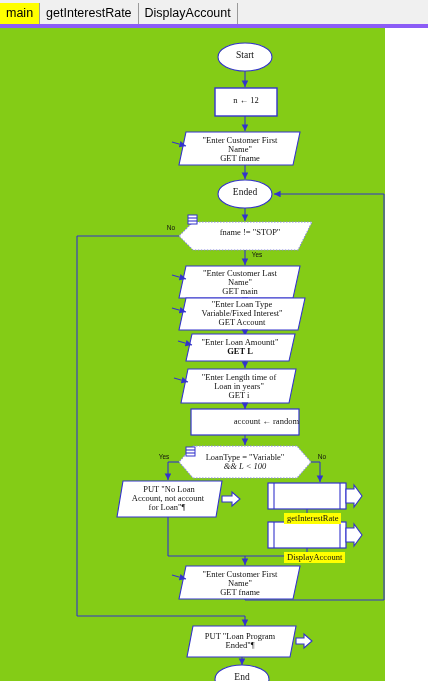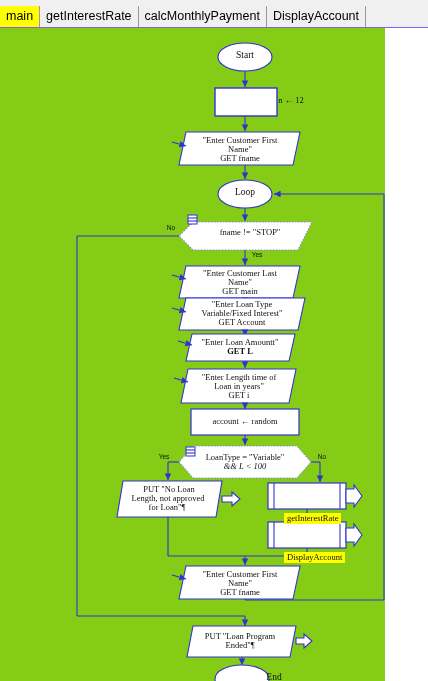--- a/index.html
+++ b/index.html
@@ -7,21 +7,21 @@
     width:428px;height:681px;
     background:#ffffff;
     font-family:"Liberation Serif", serif;
     overflow:hidden;
     position:relative;
   }
   
   #tabbar{
     position:absolute;left:0;top:0;width:428px;height:28px;
     background:#f0f0f0;
-    border-bottom:1px solid #8b5cf6;
+    border-bottom:4px solid #8b5cf6;
     box-sizing:border-box;
     display:flex;align-items:flex-end;
     font-family:"Liberation Sans", sans-serif;
   }
   .tab{
     height:21px;line-height:21px;
     padding:0 6px;
     font-size:12.5px;
     color:#000;
     border-right:1px solid #9a9a9a;
@@ -57,21 +57,20 @@
     padding:1px 3px;
     display:inline-block;
   }
 </style>
 </head>
 <body>
 
 <div id="tabbar">
   <div class="tab first active">main</div>
   <div class="tab">getInterestRate</div>
-  <div class="tab">calcMonthlyPayment</div>
   <div class="tab">DisplayAccount</div>
   <div id="tabfill"></div>
 </div>
 
 <div id="canvas">
 
 <svg width="428" height="653" viewBox="0 0 428 653">
   <defs>
     <marker id="ar" markerWidth="7" markerHeight="7" refX="6" refY="3" orient="auto">
       <path d="M0,0 L6,3 L0,6 z" fill="#3333cc"></path>
@@ -166,67 +165,67 @@
     <polygon points="193,598 296,598 290,629 187,629" fill="#ffffff"></polygon>
     <path d="M296,610 L304,610 L304,606 L312,613 L304,620 L304,616 L296,616 z" fill="#ffffff" stroke="#3333cc"></path>
     <line x1="242" y1="629" x2="242" y2="637" marker-end="url(#ar)"></line>
 
     <ellipse cx="242" cy="651" rx="27" ry="14" fill="#ffffff"></ellipse>
   </g>
 </svg>
 
 <div class="lbl term-text" style="left:218px;top:22px;width:54px;">Start</div>
 
-<div class="lbl node-text" style="left:215px;top:68px;width:62px;padding-left:45px;">n ← 12</div>
+<div class="lbl node-text" style="left:215px;top:68px;width:62px;">n ← 12</div>
 
 <div class="lbl node-text" style="left:184px;top:108px;width:112px;">"Enter Customer First</div>
 <div class="lbl node-text" style="left:184px;top:117px;width:112px;">Name"</div>
 <div class="lbl node-text" style="left:184px;top:126px;width:112px;">GET fname</div>
 
-<div class="lbl term-text" style="left:218px;top:159px;width:54px;">Loop</div>
+<div class="lbl term-text" style="left:218px;top:159px;width:54px;">Ended</div>
 
 <div class="lbl node-text" style="left:195px;top:200px;width:110px;">fname != "STOP"</div>
 <div class="lbl br-text" style="left:163px;top:196px;width:16px;">No</div>
 <div class="lbl br-text" style="left:248px;top:223px;width:18px;">Yes</div>
 
 <div class="lbl node-text" style="left:184px;top:241px;width:112px;">"Enter Customer Last</div>
 <div class="lbl node-text" style="left:184px;top:250px;width:112px;">Name"</div>
 <div class="lbl node-text" style="left:184px;top:259px;width:112px;">GET main</div>
 
 <div class="lbl node-text" style="left:184px;top:272px;width:116px;">"Enter Loan Type</div>
 <div class="lbl node-text" style="left:184px;top:281px;width:116px;">Variable/Fixed Interest"</div>
 <div class="lbl node-text" style="left:184px;top:290px;width:116px;">GET Account</div>
 
 <div class="lbl node-text" style="left:188px;top:310px;width:104px;">"Enter Loan Amountt"</div>
 <div class="lbl node-text" style="left:188px;top:319px;width:104px;font-weight:bold;">GET L</div>
 
 <div class="lbl node-text" style="left:185px;top:345px;width:108px;">"Enter Length time of</div>
 <div class="lbl node-text" style="left:185px;top:354px;width:108px;">Loan in years"</div>
 <div class="lbl node-text" style="left:185px;top:363px;width:108px;">GET i</div>
 
-<div class="lbl node-text" style="left:191px;top:389px;width:108px;">account ← random</div>
+<div class="lbl node-text" style="left:191px;top:389px;width:108px;text-align:right;">account ← random</div>
 
 <div class="lbl node-text" style="left:190px;top:425px;width:110px;">LoanType = "Variable"</div>
 <div class="lbl node-text" style="left:190px;top:434px;width:110px;font-style:italic;">&amp;&amp; L &lt; 100</div>
 <div class="lbl br-text" style="left:155px;top:425px;width:18px;">Yes</div>
 <div class="lbl br-text" style="left:314px;top:425px;width:16px;">No</div>
 
 <div class="lbl node-text" style="left:120px;top:457px;width:98px;">PUT "No Loan</div>
-<div class="lbl node-text" style="left:118px;top:466px;width:100px;">Length, not approved</div>
+<div class="lbl node-text" style="left:118px;top:466px;width:100px;">Account, not account</div>
 <div class="lbl node-text" style="left:118px;top:475px;width:98px;">for Loan"¶</div>
 
 <div class="lbl" style="left:276px;top:462px;width:62px;">
   <span class="sub-text">getInterestRate</span>
 </div>
 <div class="lbl" style="left:276px;top:501px;width:62px;">
   <span class="sub-text">DisplayAccount</span>
 </div>
 
 <div class="lbl node-text" style="left:184px;top:542px;width:112px;">"Enter Customer First</div>
 <div class="lbl node-text" style="left:184px;top:551px;width:112px;">Name"</div>
 <div class="lbl node-text" style="left:184px;top:560px;width:112px;">GET fname</div>
 
 <div class="lbl node-text" style="left:190px;top:604px;width:100px;">PUT "Loan Program</div>
 <div class="lbl node-text" style="left:190px;top:613px;width:100px;">Ended"¶</div>
 
-<div class="lbl term-text" style="left:215px;top:644px;width:54px;padding-left:32px;">End</div>
+<div class="lbl term-text" style="left:215px;top:644px;width:54px;">End</div>
 
 </div>
 
 </body></html>

